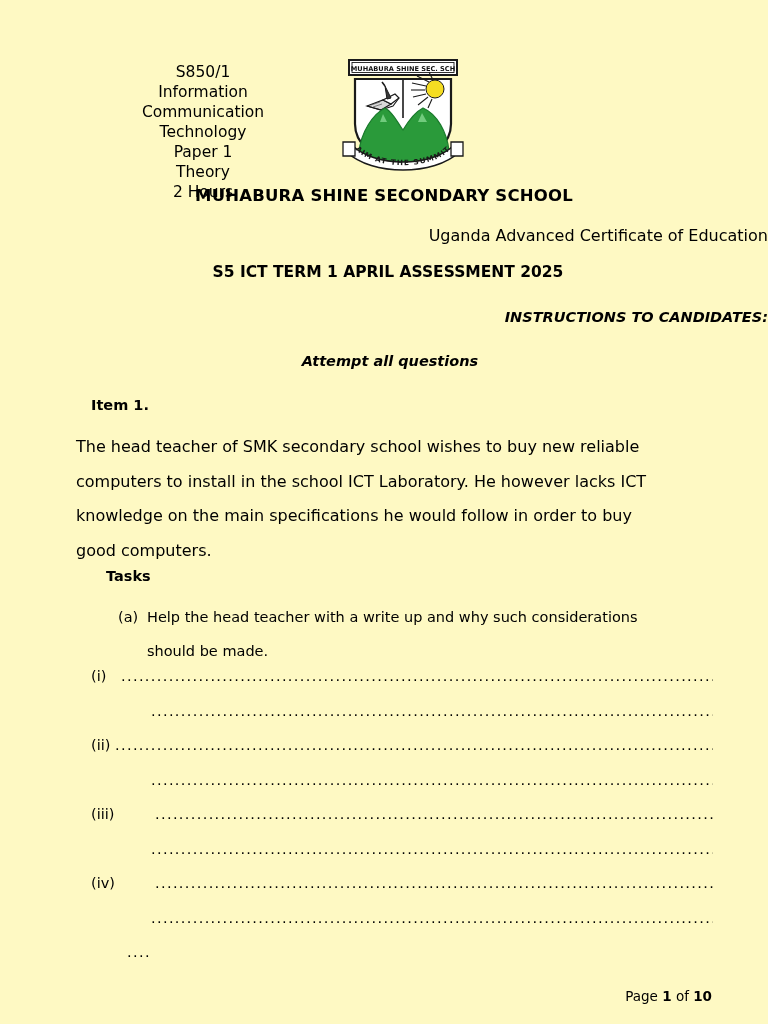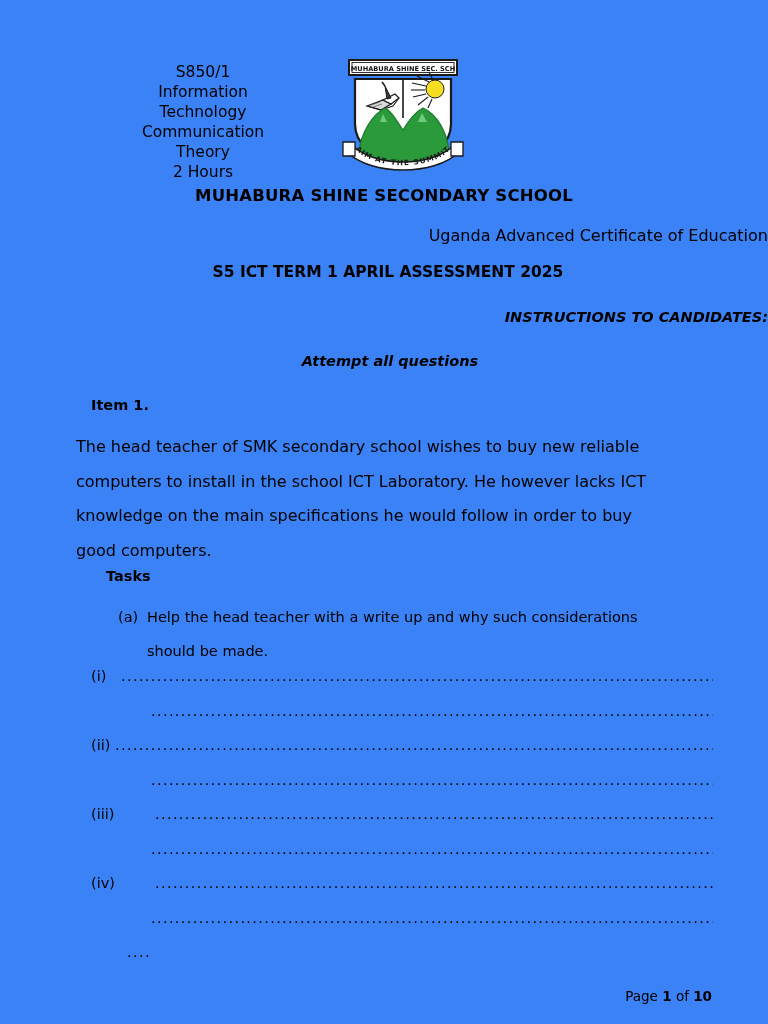--- a/index.html
+++ b/index.html
@@ -11,21 +11,21 @@
     width: 768px;
     height: 1024px;
     position: relative;
     font-family: "DejaVu Sans", "Liberation Sans", sans-serif;
     color: #000000;
     overflow: hidden;
   }
   .page {
     position: absolute;
     inset: 0;
-    background: #3b82f6;
+    background: #fef9c3;
     text-decoration: underline;
   }
 
   
   .header-block {
     position: absolute;
     left: 88px;
     top: 62px;
     width: 620px;
     height: 130px;
@@ -190,22 +190,23 @@
 </head>
 <body>
 
 <div class="page">
 
   <div class="header-block">
 
     <div class="exam-code">
       <div>S850/1</div>
       <div>Information</div>
+      <div>Communication</div>
       <div>Technology</div>
-      <div>Communication</div>
+      <div>Paper 1</div>
       <div>Theory</div>
       <div>2 Hours</div>
     </div>
 
     <div class="crest">
       <svg viewBox="0 0 140 118" width="140" height="118" xmlns="http://www.w3.org/2000/svg">
 
         <rect x="16" y="4" width="108" height="15" fill="#ffffff" stroke="#1a1a1a" stroke-width="2"></rect>
         <rect x="19" y="6.5" width="102" height="10" fill="#ffffff" stroke="#1a1a1a" stroke-width="0.9"></rect>
         <text x="70" y="14.6" font-family="'DejaVu Sans','Liberation Sans',sans-serif" font-size="6.6" font-weight="bold" text-anchor="middle" fill="#111111">MUHABURA SHINE SEC. SCH</text>

